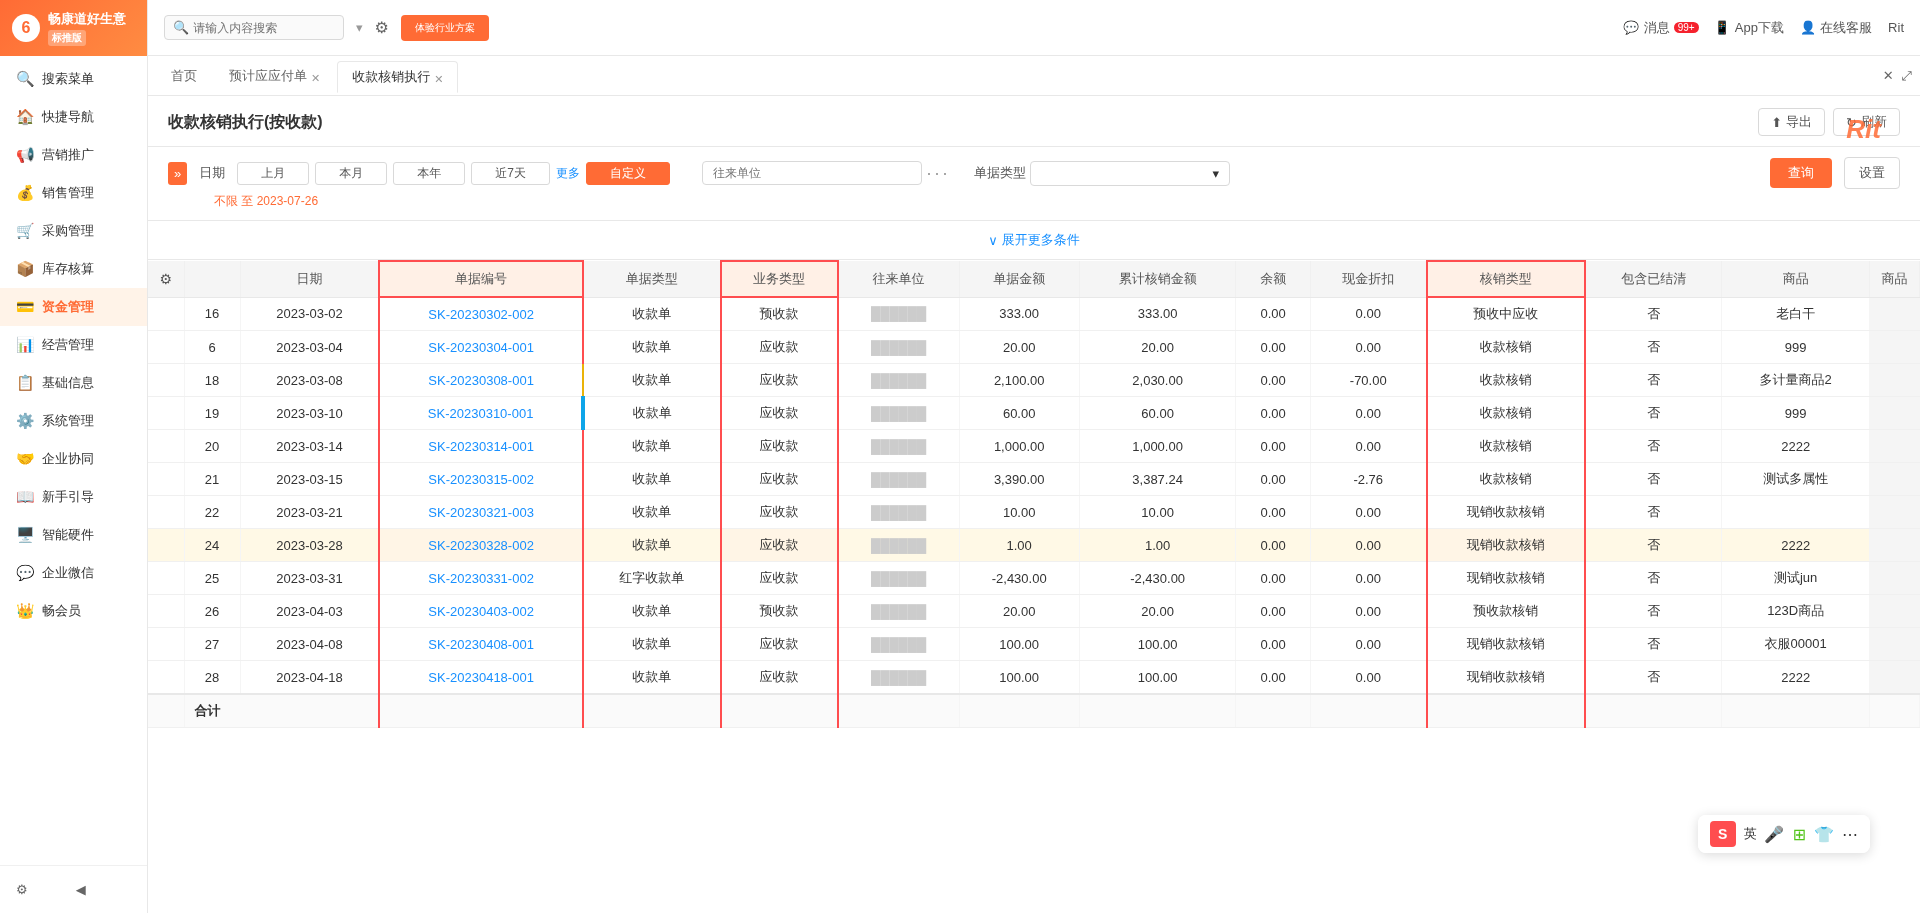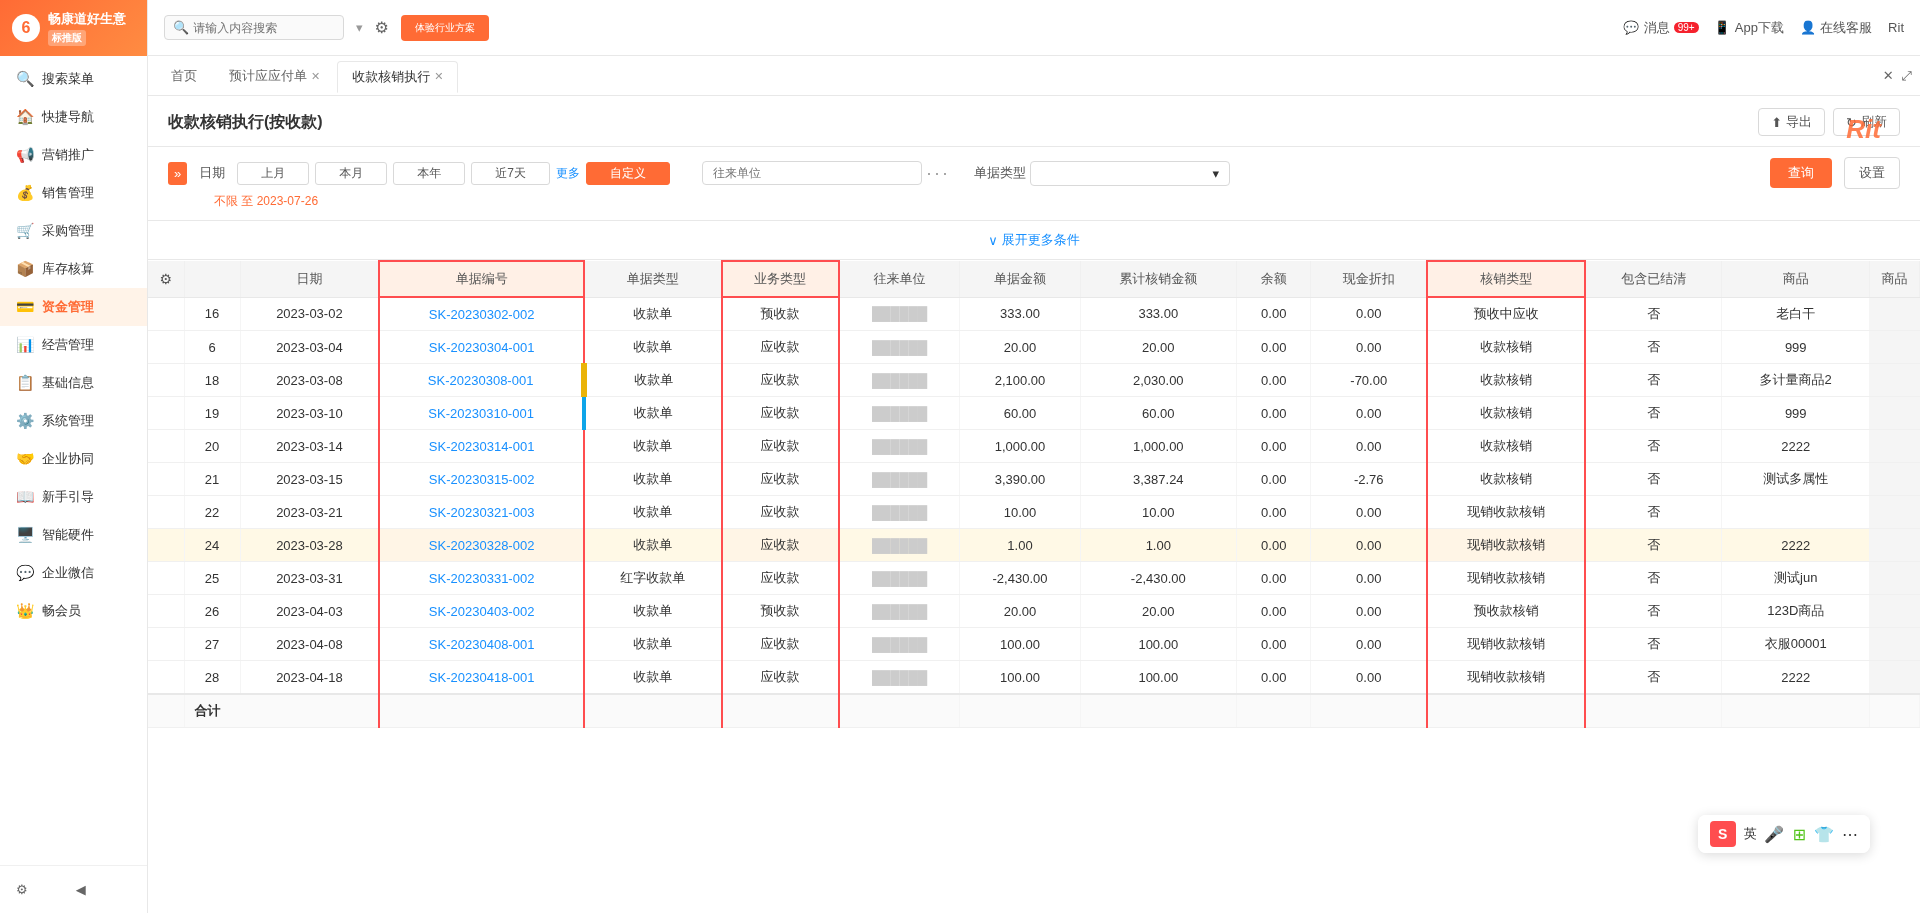--- a/index.html
+++ b/index.html
@@ -84,21 +84,21 @@
     .tabbar {
       height: 40px;
       background: #fff;
       border-bottom: 1px solid #e8e8e8;
       display: flex;
       align-items: center;
       padding: 0 8px;
       gap: 2px;
     }
     .tab {
-      display: flex; align-items: center; gap: 4px;
+      display: flex; align-items: flex-end; gap: 4px;
       padding: 6px 14px; border-radius: 4px 4px 0 0;
       cursor: pointer; font-size: 13px; color: #666;
       border: 1px solid transparent; border-bottom: none;
     }
     .tab.active {
       background: #fff; color: #333; border-color: #e8e8e8;
       border-bottom: 1px solid #fff; position: relative; top: 1px;
     }
     .tab-home { color: #666; }
     .tab-close { font-size: 11px; color: #999; cursor: pointer; }
@@ -433,21 +433,21 @@
     <td class="">0.00</td>
     <td style="border-left:2px solid #ff4d4f;border-right:2px solid #ff4d4f;">收款核销</td>
     <td>否</td>
     <td>999</td>
     <td style="width:50px;background:#f5f5f5;"></td>
   </tr>
             <tr>
     <td></td>
     <td>18</td>
     <td>2023-03-08</td>
-    <td style="border-left:2px solid #ff4d4f;border-right:6px solid #eab308;"><a class="link-text">SK-20230308-001</a></td>
+    <td style="border-left:2px solid #ff4d4f;border-right:2px solid #eab308;"><a class="link-text">SK-20230308-001</a></td>
     <td>收款单</td>
     <td style="border-left:2px solid #ff4d4f;border-right:2px solid #ff4d4f;">应收款</td>
     <td style="color:#ccc;">██████</td>
     <td class="">2,100.00</td>
     <td class="">2,030.00</td>
     <td>0.00</td>
     <td class="text-red">-70.00</td>
     <td style="border-left:2px solid #ff4d4f;border-right:2px solid #ff4d4f;">收款核销</td>
     <td>否</td>
     <td>多计量商品2</td>

